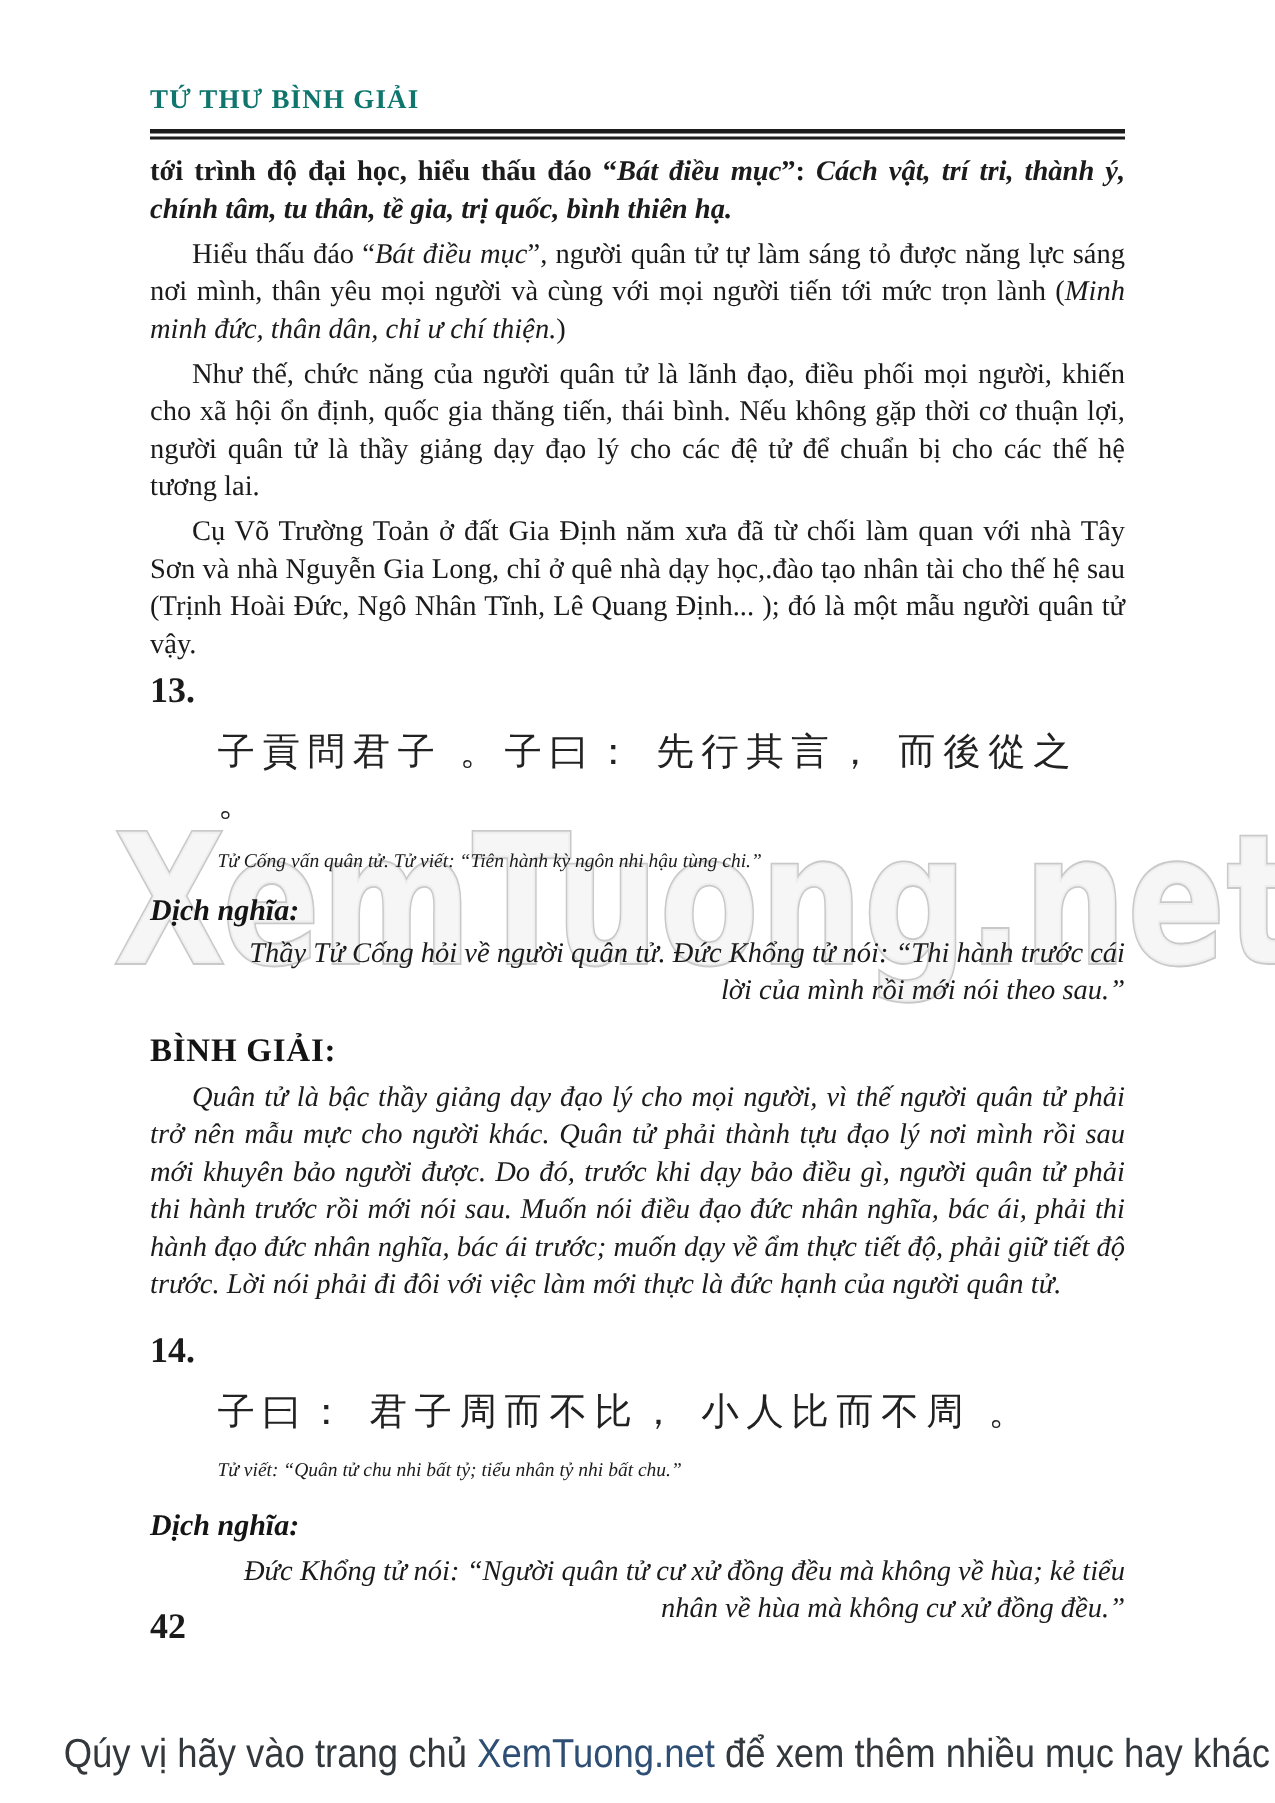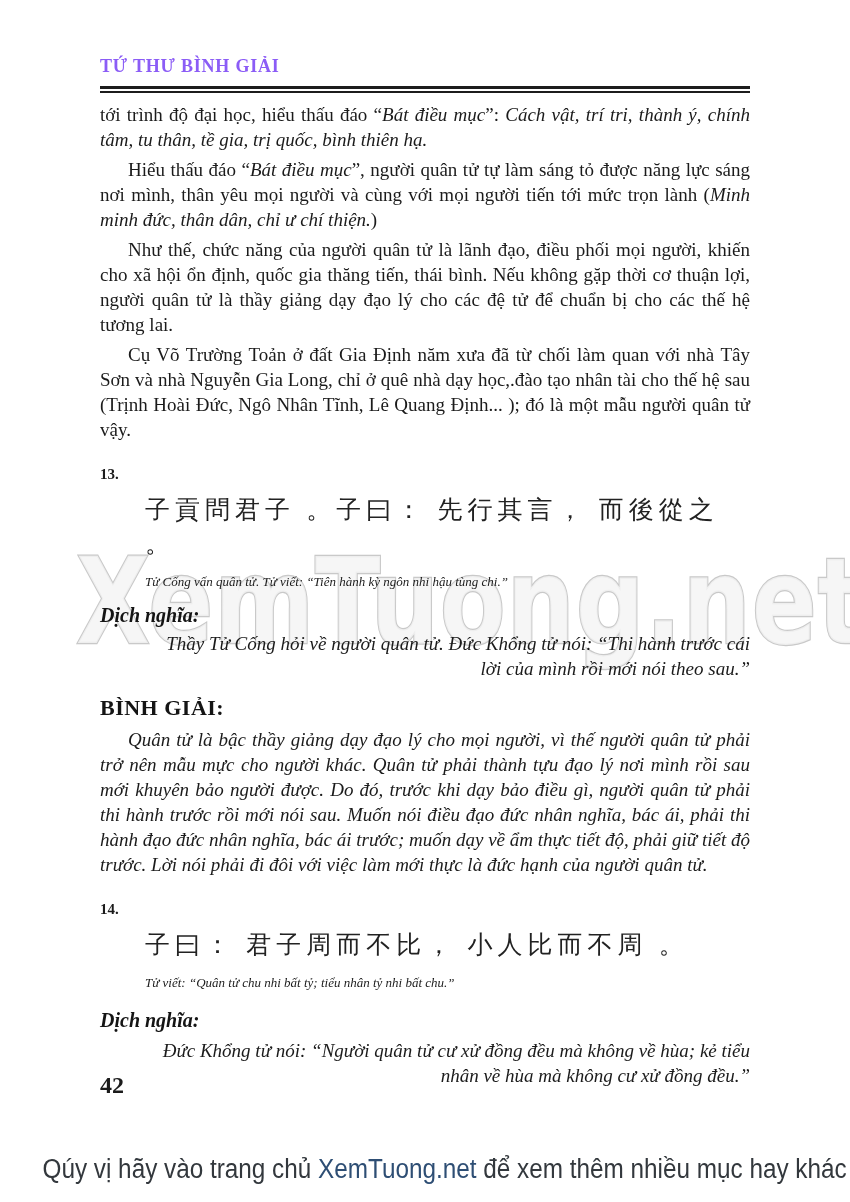--- a/index.html
+++ b/index.html
@@ -12,37 +12,37 @@
     font-family:"Liberation Serif","DejaVu Serif",serif;
     color:#1b1b1b;
   }
   .content{
     position:absolute;
     left:100px;top:56px;width:650px;
     z-index:2;
   }
   .header-title{
     font-size:18px;font-weight:bold;letter-spacing:0.8px;
-    color:#8b5cf6;
+    color:#0f766e;
   }
   .double-rule{
     margin-top:9px;height:2px;
     border-top:3px solid #1c1c1c;
     border-bottom:2px solid #1c1c1c;
     background:#ffffff;
   }
   .para{
     font-size:19px;line-height:25px;text-align:justify;
     margin:5px 0 0 0;
   }
-  .para.first{margin-top:9px;}
+  .para.first{margin-top:9px;font-weight:bold;}
   .para.indent{text-indent:28px;}
   .it{font-style:italic;}
   .section-number{
-    margin-top:24px;font-size:15px;font-weight:bold;
+    margin-top:6px;font-size:24px;font-weight:bold;
   }
   .chinese-line{
     margin:10px 0 0 45px;
     font-size:25px;line-height:34px;letter-spacing:5px;
     color:#222222;
     font-family:"Liberation Serif","DejaVu Serif",serif;
   }
   .translit{
     margin:8px 0 0 45px;
     font-size:13px;line-height:25px;font-style:italic;

